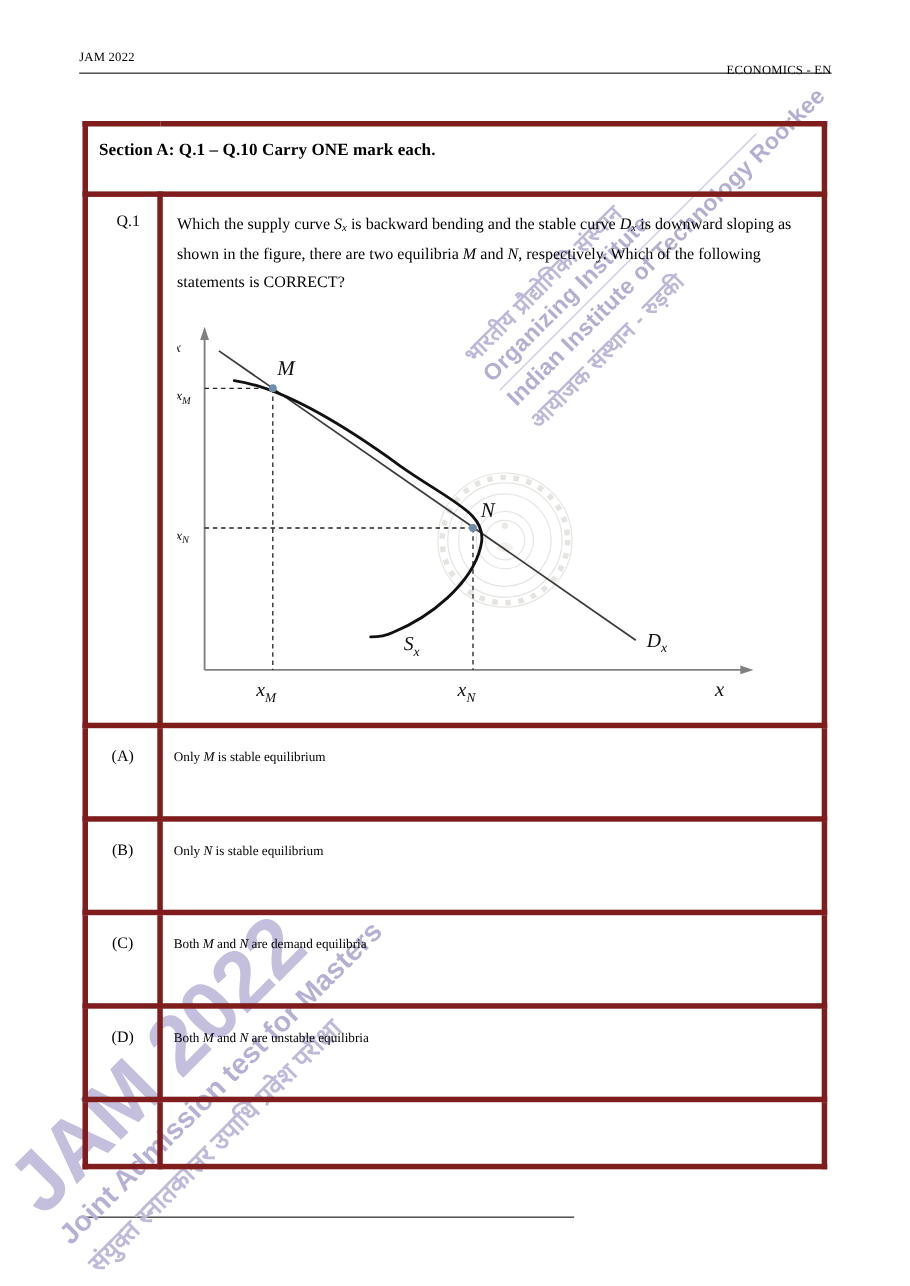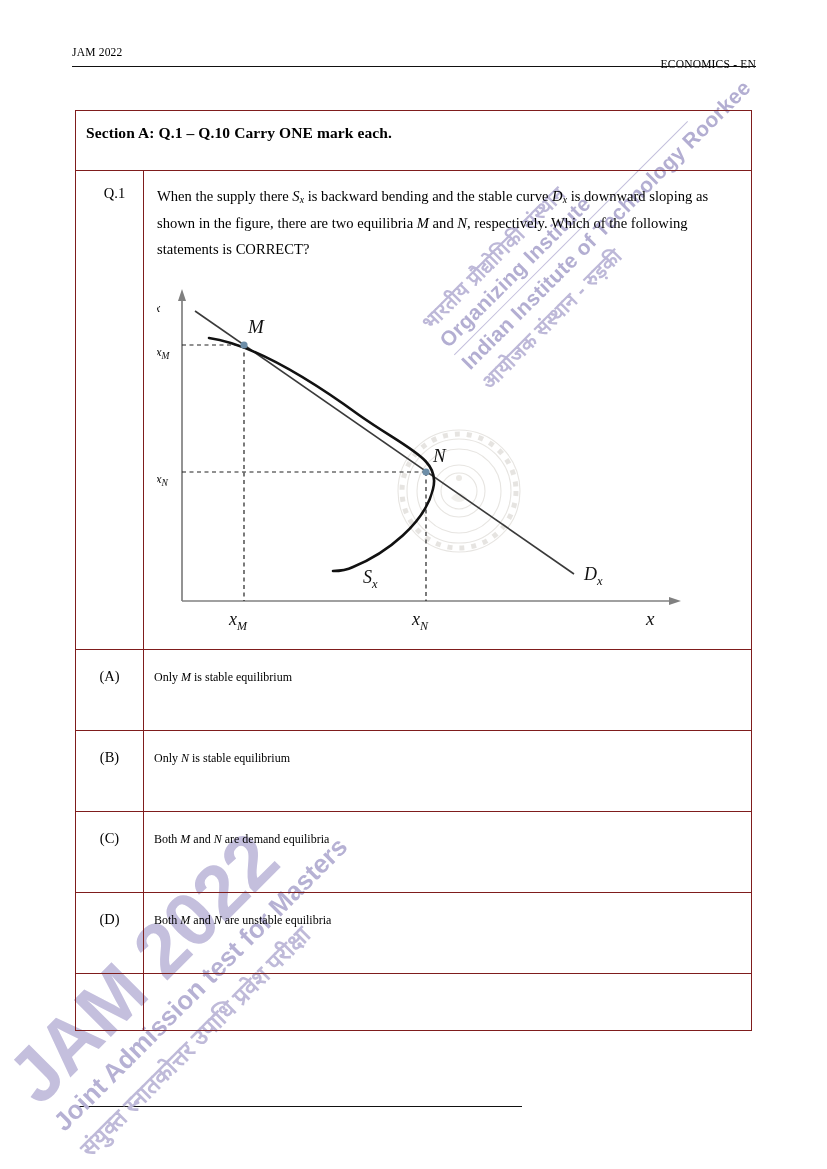--- a/index.html
+++ b/index.html
@@ -90,21 +90,21 @@
   .qtable {
     position: absolute;
     left: 75px;
     top: 110px;
     width: 677px;
     border-collapse: collapse;
     table-layout: fixed;
     z-index: 3;
   }
   .qtable td {
-    border: 1px solid #7f1d1d;
+    border: 5px solid #7f1d1d;
     vertical-align: top;
     padding: 0;
   }
   .col-label { width: 68px; }
 
   .section-cell {
     height: 46px;
     padding: 13px 0 0 10px !important;
   }
   .section-title {
@@ -293,21 +293,21 @@
           <span class="section-title">Section A: Q.1 – Q.10 Carry ONE mark each.</span>
         </td>
       </tr>
 
       <tr>
         <td class="qnum-cell">
           <span class="qnum">Q.1</span>
         </td>
         <td class="qbody-cell">
           <div class="qtext">
-            <span>When the supply there </span><span class="mi"><span>S</span><sub>x</sub></span><span> is backward bending and the stable curve  </span><span class="mi"><span>D</span><sub>x</sub></span><span> is downward sloping as shown in the figure, there are two equilibria </span><i>M</i><span> and </span><i>N</i><span>, respectively. Which of the following statements is CORRECT?</span>
+            <span>Which the supply curve </span><span class="mi"><span>S</span><sub>x</sub></span><span> is backward bending and the stable curve  </span><span class="mi"><span>D</span><sub>x</sub></span><span> is downward sloping as shown in the figure, there are two equilibria </span><i>M</i><span> and </span><i>N</i><span>, respectively. Which of the following statements is CORRECT?</span>
           </div>
 
           <div class="figure-wrap">
             <svg class="figure-svg" width="580" height="368" viewBox="190 290 580 368">
 
               <g stroke="#808080" stroke-width="1.7" fill="none">
                 <line x1="215" y1="620" x2="215" y2="316"></line>
                 <line x1="215" y1="620" x2="706" y2="620"></line>
               </g>
               <polygon points="215,308 211,320 219,320" fill="#808080"></polygon>

